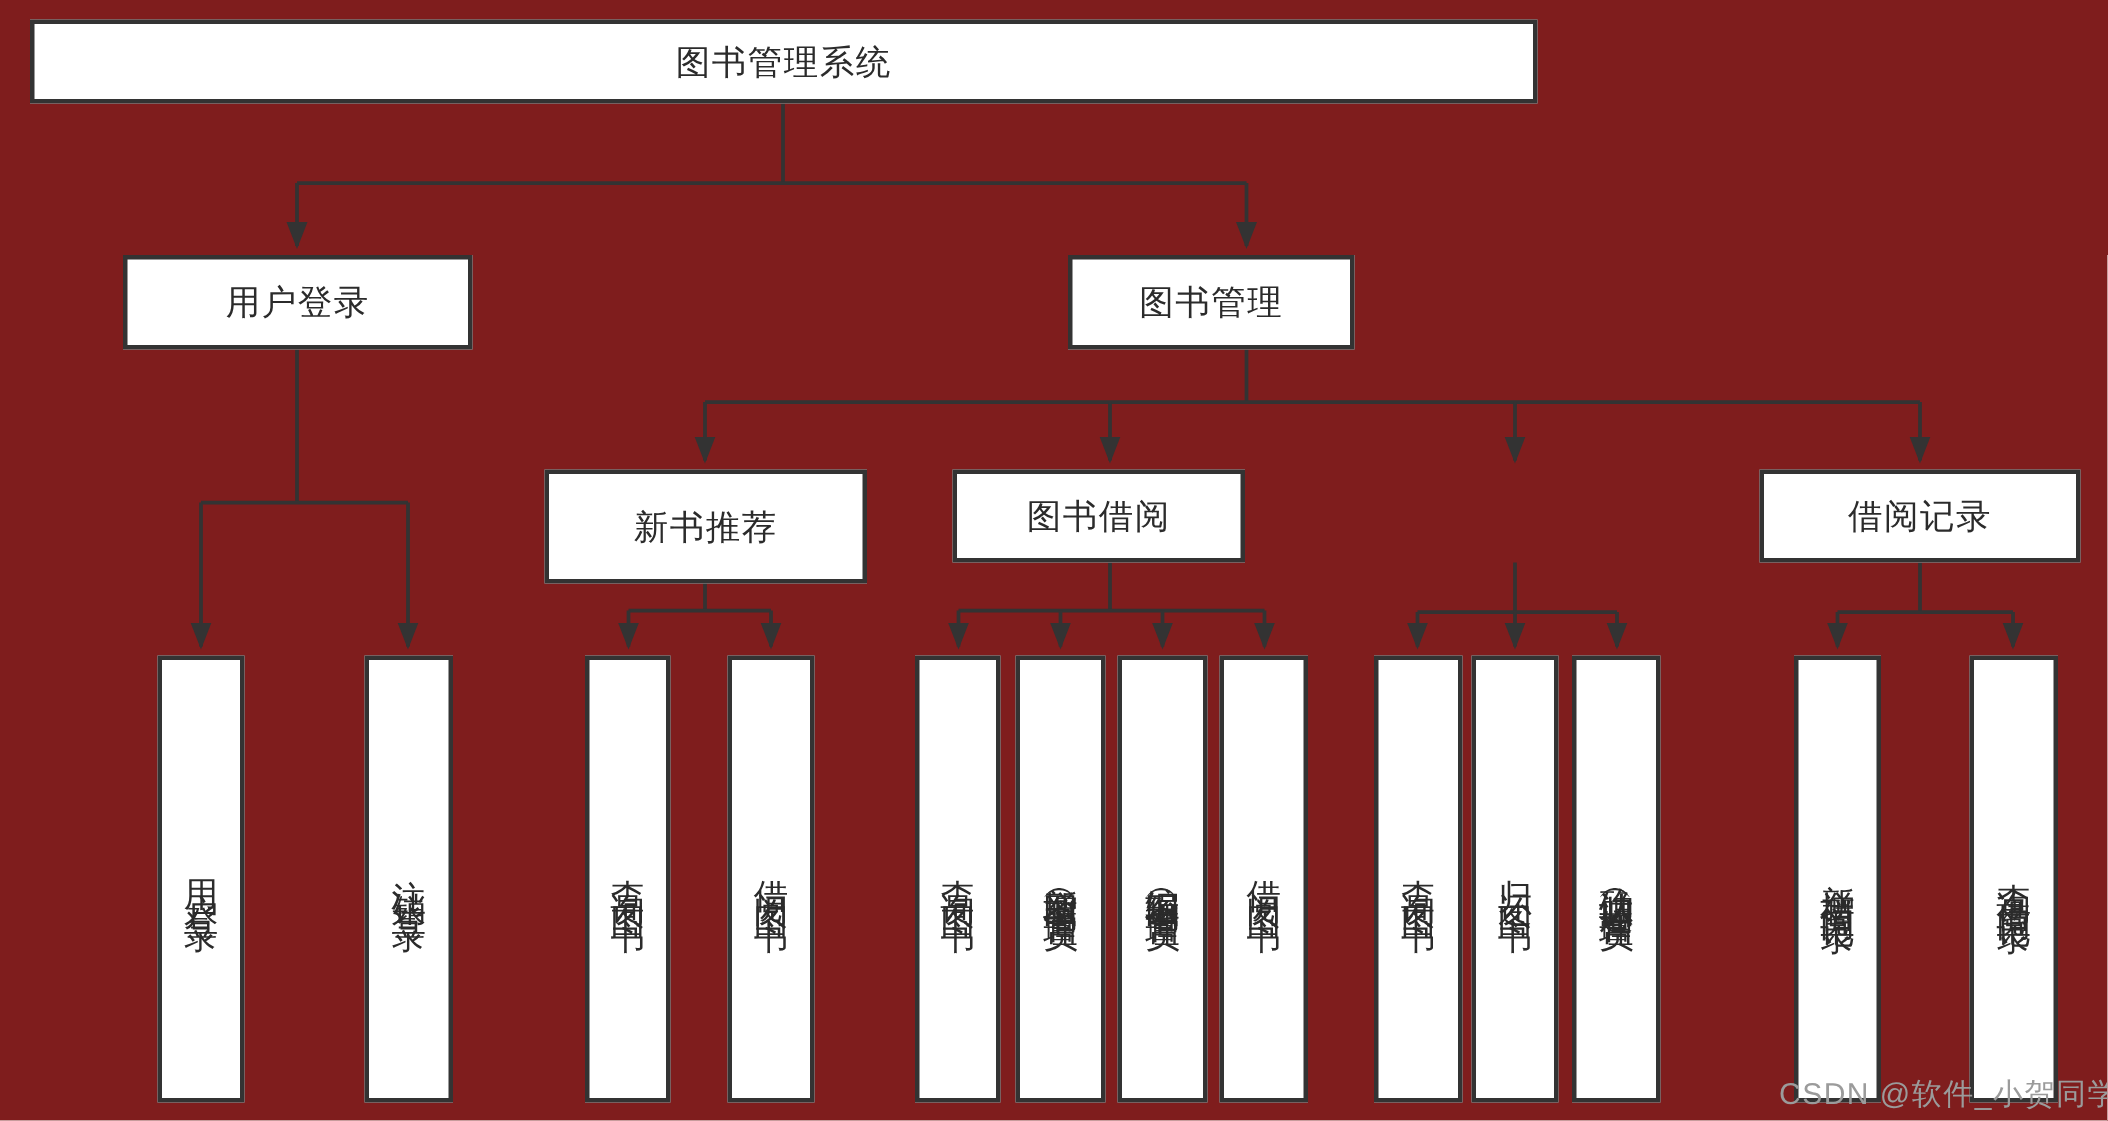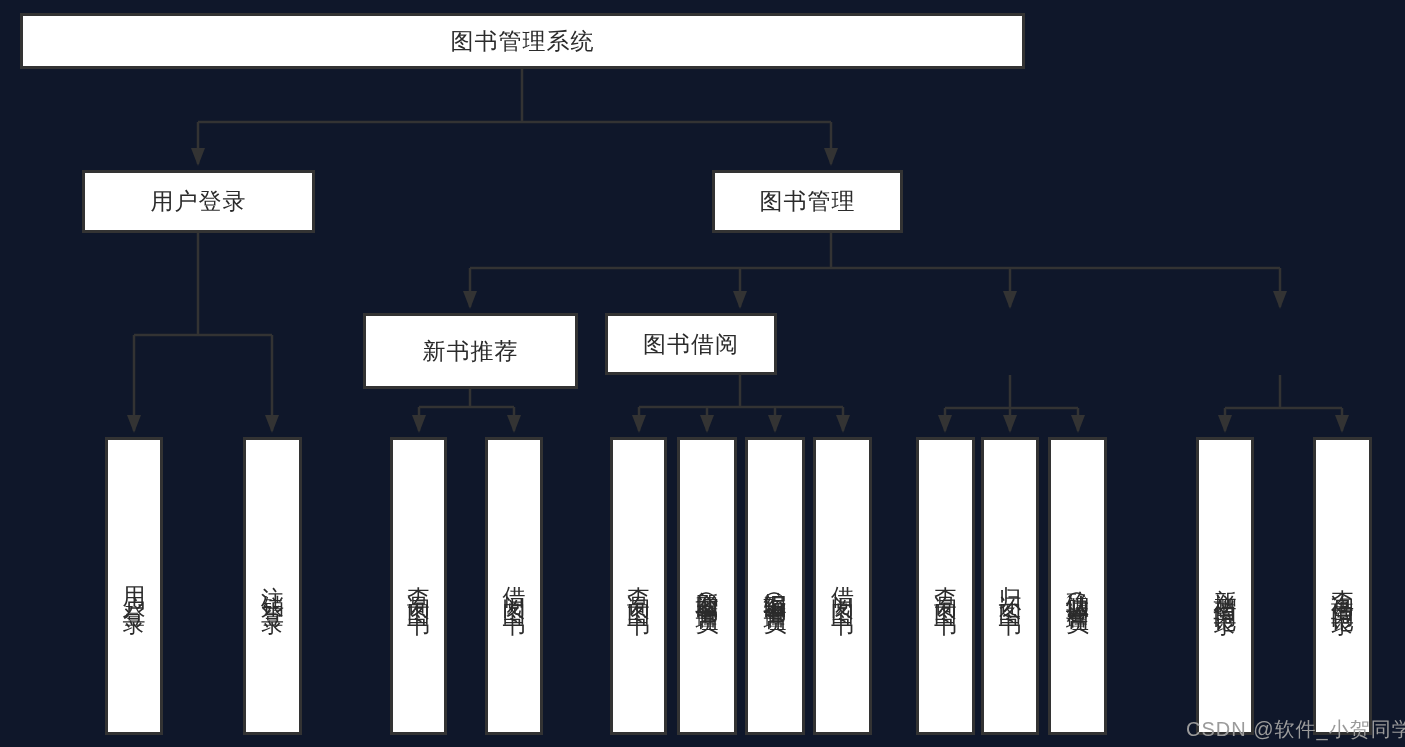--- a/index.html
+++ b/index.html
@@ -1,20 +1,20 @@
 <!DOCTYPE html>
 <html><head>
 <meta charset="utf-8">
 <style>
   html, body { margin: 0; padding: 0; background: #ffffff; }
   .canvas {
     position: relative;
     width: 1405px;
     height: 747px;
-    background: #0f172a;
+    background: #7f1d1d;
     font-family: "Liberation Sans", "DejaVu Sans", sans-serif;
     overflow: hidden;
   }
   .wires {
     position: absolute;
     left: 0; top: 0;
     width: 1405px; height: 747px;
   }
   .node {
     position: absolute;
@@ -34,21 +34,21 @@
     writing-mode: vertical-rl;
     text-orientation: mixed;
     letter-spacing: 9px;
     font-size: 23px;
   }
   
   #n-root            { left: 20px;   top: 13px;  width: 1005px; height: 56px; }
   #n-user-login      { left: 82px;   top: 170px; width: 233px;  height: 63px; }
   #n-book-mgmt       { left: 712px;  top: 170px; width: 191px;  height: 63px; }
   #n-new-book        { left: 363px;  top: 313px; width: 215px;  height: 76px; }
-  #n-book-borrow     { left: 605px;  top: 313px; width: 172px;  height: 62px; }
+  #n-book-borrow     { left: 635px;  top: 313px; width: 195px;  height: 62px; }
   #n-current-borrow  { left: 903px;  top: 313px; width: 215px;  height: 62px; }
   #n-borrow-record   { left: 1173px; top: 313px; width: 214px;  height: 62px; }
   
   .leaf { top: 437px; height: 298px; }
   #l-user-login      { left: 105px;  width: 58px; }
   #l-logout          { left: 243px;  width: 59px; }
   #l-nb-query        { left: 390px;  width: 57px; }
   #l-nb-borrow       { left: 485px;  width: 58px; }
   #l-bb-query        { left: 610px;  width: 57px; }
   #l-bb-add          { left: 677px;  width: 60px; letter-spacing: 3px; }
@@ -124,20 +124,21 @@
     </g>
   </svg>
 
   <div class="node" id="n-root">图书管理系统</div>
 
   <div class="node" id="n-user-login">用户登录</div>
   <div class="node" id="n-book-mgmt">图书管理</div>
 
   <div class="node" id="n-new-book">新书推荐</div>
   <div class="node" id="n-book-borrow">图书借阅</div>
+  <div class="node" id="n-borrow-record">借阅记录</div>
 
   <div class="node vnode leaf" id="l-user-login">用户登录</div>
   <div class="node vnode leaf" id="l-logout">注销登录</div>
 
   <div class="node vnode leaf" id="l-nb-query">查询图书</div>
   <div class="node vnode leaf" id="l-nb-borrow">借阅图书</div>
 
   <div class="node vnode leaf" id="l-bb-query">查询图书</div>
   <div class="node vnode leaf" id="l-bb-add">新增图书（管理员）</div>
   <div class="node vnode leaf" id="l-bb-edit">编辑图书（管理员）</div>

